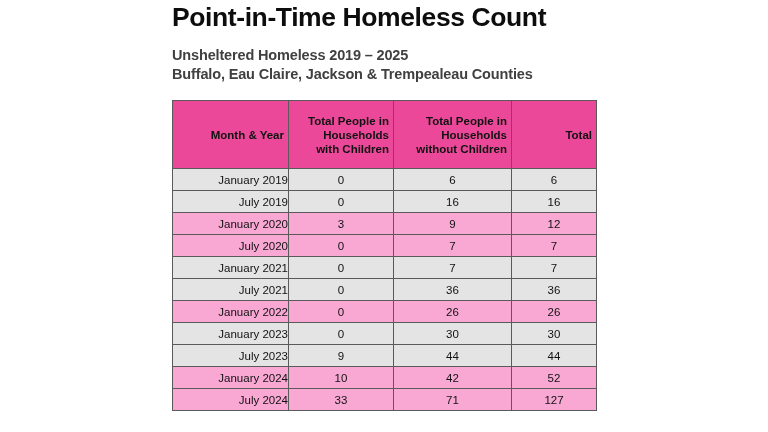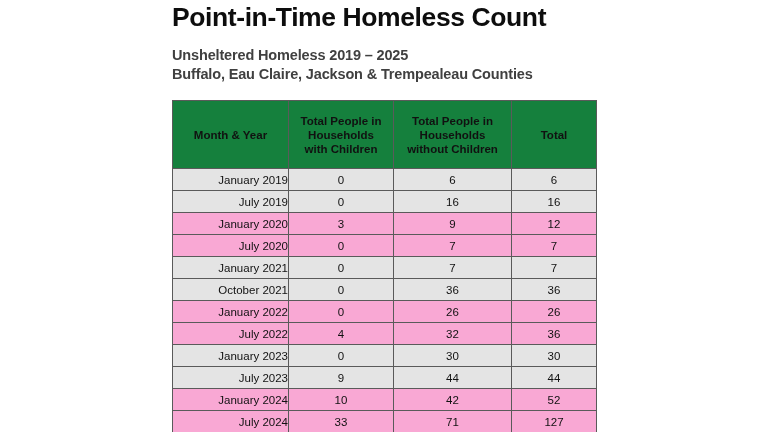--- a/index.html
+++ b/index.html
@@ -75,25 +75,25 @@
 
   
   col.c1 { width: 116px; }
   col.c2 { width: 105px; }
   col.c3 { width: 118px; }
   col.c4 { width: 85px; }
 
   table.pit thead th {
     height: 63px;
     vertical-align: middle;
-    text-align: center;
+    text-align: right;
     font-weight: 700;
     font-size: 11.5px;
     line-height: 14px;
-    background: #15803d;
+    background: #ec4899;
     padding: 2px 4px;
   }
 
   table.pit tbody td {
     height: 21px;
     vertical-align: middle;
     font-weight: 400;
     line-height: 14px;
   }
 
@@ -173,36 +173,30 @@
             <td class="num">7</td>
             <td class="num">7</td>
           </tr>
           <tr class="shade">
             <td class="month">January 2021</td>
             <td class="num">0</td>
             <td class="num">7</td>
             <td class="num">7</td>
           </tr>
           <tr class="shade">
-            <td class="month">October 2021</td>
+            <td class="month">July 2021</td>
             <td class="num">0</td>
             <td class="num">36</td>
             <td class="num">36</td>
           </tr>
           <tr class="plain">
             <td class="month">January 2022</td>
             <td class="num">0</td>
             <td class="num">26</td>
             <td class="num">26</td>
-          </tr>
-          <tr class="plain">
-            <td class="month">July 2022</td>
-            <td class="num">4</td>
-            <td class="num">32</td>
-            <td class="num">36</td>
           </tr>
           <tr class="shade">
             <td class="month">January 2023</td>
             <td class="num">0</td>
             <td class="num">30</td>
             <td class="num">30</td>
           </tr>
           <tr class="shade">
             <td class="month">July 2023</td>
             <td class="num">9</td>

